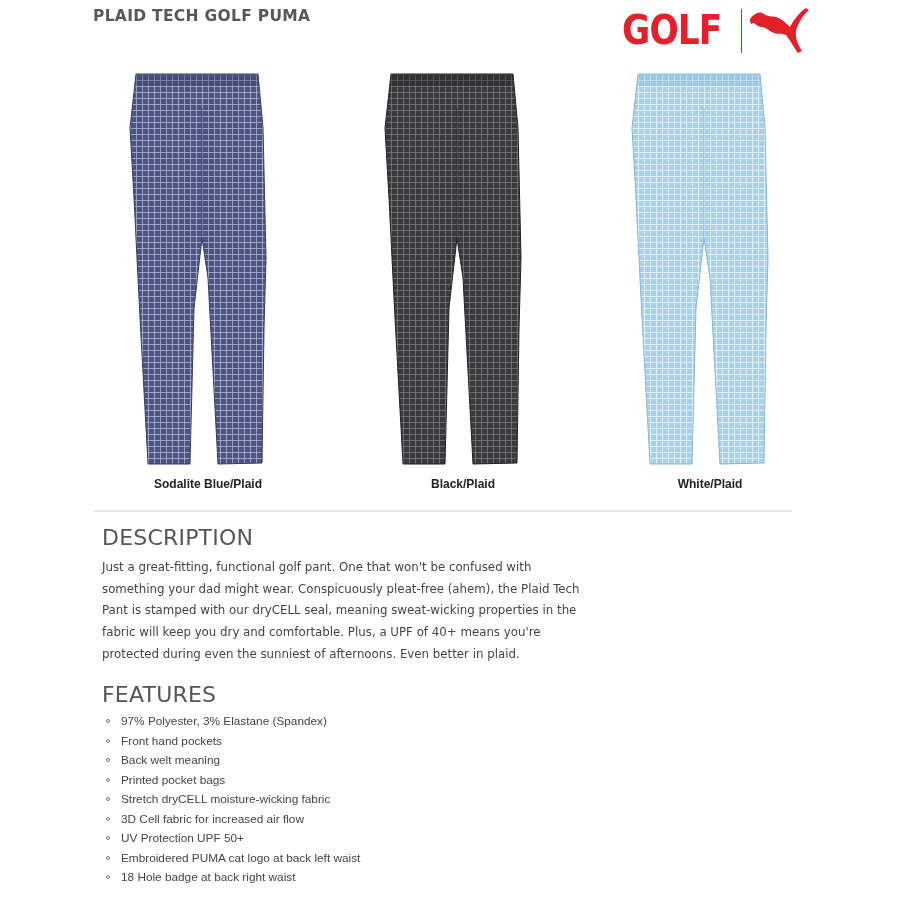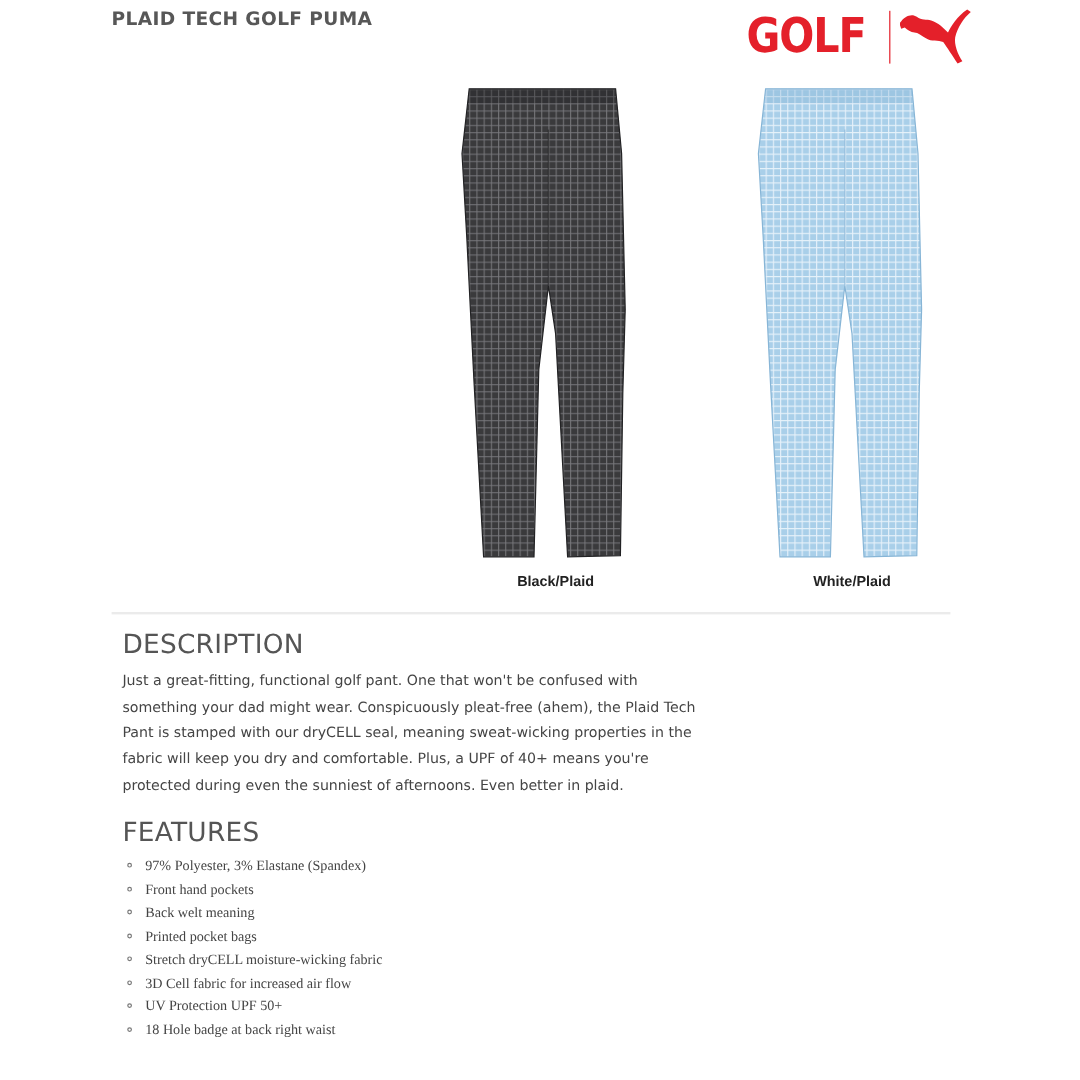--- a/index.html
+++ b/index.html
@@ -10,37 +10,51 @@
   .logo-sep { position:absolute; left:119px; top:4px; width:1px; height:44px; background:#e4202a; }
   .logo-cat { position:absolute; left:126px; top:0; width:64px; height:50px; }
   .products { position:absolute; left:93px; top:68px; width:700px; height:430px; }
   .product { position:absolute; top:0; width:180px; height:430px; }
   .pant { position:absolute; left:0; top:0; width:180px; height:400px; }
   .caption { position:absolute; left:0; width:220px; top:409px; text-align:center; font-family:"Liberation Sans", sans-serif; font-size:12px; font-weight:bold; color:#222; }
   .divider { position:absolute; left:93px; top:510px; width:699px; height:2px; background:#ebebeb; }
   .h2 { position:absolute; left:102px; font-family:"DejaVu Sans", sans-serif; font-size:22px; color:#555; letter-spacing:0.2px; font-weight:normal; }
   .desc { position:absolute; left:102px; top:557px; width:500px; font-family:"DejaVu Sans", sans-serif; font-size:11.8px; line-height:21.7px; color:#444; }
   .features { position:absolute; left:106px; top:712px; margin:0; padding:0; list-style:none; }
-  .features li { font-family:Liberation Serif, serif; font-size:11.8px; line-height:19.5px; color:#444; position:relative; padding-left:15px; white-space:nowrap; }
+  .features li { font-family:Liberation Sans, sans-serif; font-size:11.8px; line-height:19.5px; color:#444; position:relative; padding-left:15px; white-space:nowrap; }
   .features li .bullet { position:absolute; left:0; top:7px; width:4px; height:4px; border:1px solid #777; border-radius:50%; box-sizing:border-box; }
 </style>
 </head>
 <body>
 
 <div class="title">PLAID TECH GOLF PUMA</div>
 
 <div class="logo">
   <div class="logo-text">GOLF</div>
   <div class="logo-sep"></div>
   <svg class="logo-cat" viewBox="0 0 64 50">
     <path fill="#e4202a" d="M2 14 C6 8 12 6 16 9 C20 12 24 11 28 12 C34 14 38 18 42 22 C44 18 50 8 58 3 L61 5 C55 10 50 18 48 26 C47 32 50 40 54 46 L50 48 C46 42 41 34 38 30 C34 28 28 30 24 27 C20 25 17 22 14 22 C11 22 8 20 6 18 L3 19 L2 16 Z"></path>
   </svg>
 </div>
 
 <div class="products">
+  <div class="product" style="left:25px">
+    <svg class="pant" viewBox="0 0 180 400">
+      <defs>
+        <pattern id="plaid0" width="6" height="6" patternUnits="userSpaceOnUse">
+          <rect width="6" height="6" fill="#4c5582"></rect>
+          <path d="M0 0.5 H6 M0.5 0 V6" stroke="#c9cde6" stroke-width="0.8" opacity="0.8"></path>
+        </pattern>
+      </defs>
+      <path d="M18 6 L140 6 L145 60 L148 190 L146 260 L144 395 L100 396 L90 210 L84 170 L76 240 L72 396 L30 396 L22 250 L16 130 L12 60 Z" fill="url(#plaid0)" stroke="#363d63" stroke-width="1"></path>
+      <path d="M84 40 L84 170" stroke="#363d63" stroke-width="1.2" opacity="0.6"></path>
+      <path d="M18 6 L140 6 L140 18 L18 18 Z" fill="#363d63" opacity="0.35"></path>
+    </svg>
+    <div class="caption" style="left:-20px">Sodalite Blue/Plaid</div>
+  </div>
 
   <div class="product" style="left:280px">
     <svg class="pant" viewBox="0 0 180 400">
       <defs>
         <pattern id="plaid1" width="6" height="6" patternUnits="userSpaceOnUse">
           <rect width="6" height="6" fill="#3a3a3c"></rect>
           <path d="M0 0.5 H6 M0.5 0 V6" stroke="#8a8a8e" stroke-width="0.8" opacity="0.8"></path>
         </pattern>
       </defs>
       <path d="M18 6 L140 6 L145 60 L148 190 L146 260 L144 395 L100 396 L90 210 L84 170 L76 240 L72 396 L30 396 L22 250 L16 130 L12 60 Z" fill="url(#plaid1)" stroke="#222224" stroke-width="1"></path>
@@ -79,14 +93,15 @@
 
 <div class="h2" style="top:682px">FEATURES</div>
 <ul class="features">
   <li><span class="bullet"></span><span>97% Polyester, 3% Elastane (Spandex)</span></li>
   <li><span class="bullet"></span><span>Front hand pockets</span></li>
   <li><span class="bullet"></span><span>Back welt meaning</span></li>
   <li><span class="bullet"></span><span>Printed pocket bags</span></li>
   <li><span class="bullet"></span><span>Stretch dryCELL moisture-wicking fabric</span></li>
   <li><span class="bullet"></span><span>3D Cell fabric for increased air flow</span></li>
   <li><span class="bullet"></span><span>UV Protection UPF 50+</span></li>
+  <li><span class="bullet"></span><span>Embroidered PUMA cat logo at back left waist</span></li>
   <li><span class="bullet"></span><span>18 Hole badge at back right waist</span></li>
 </ul>
 
 </body></html>

